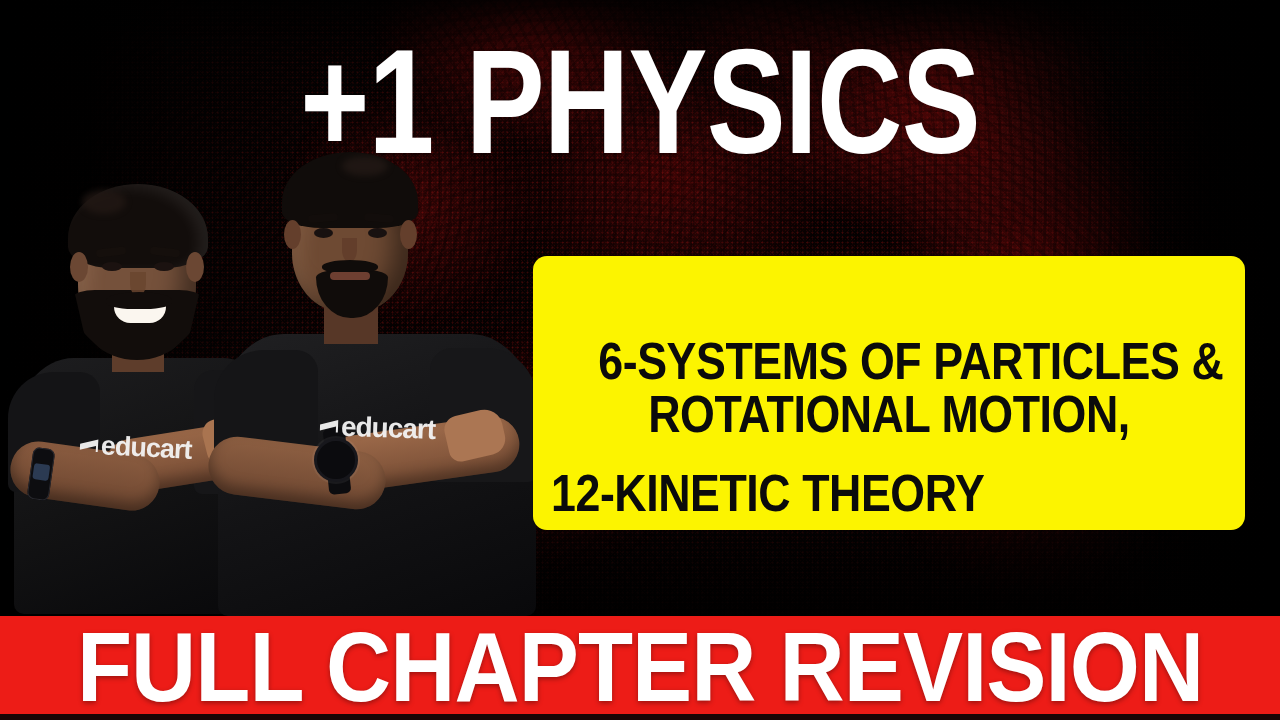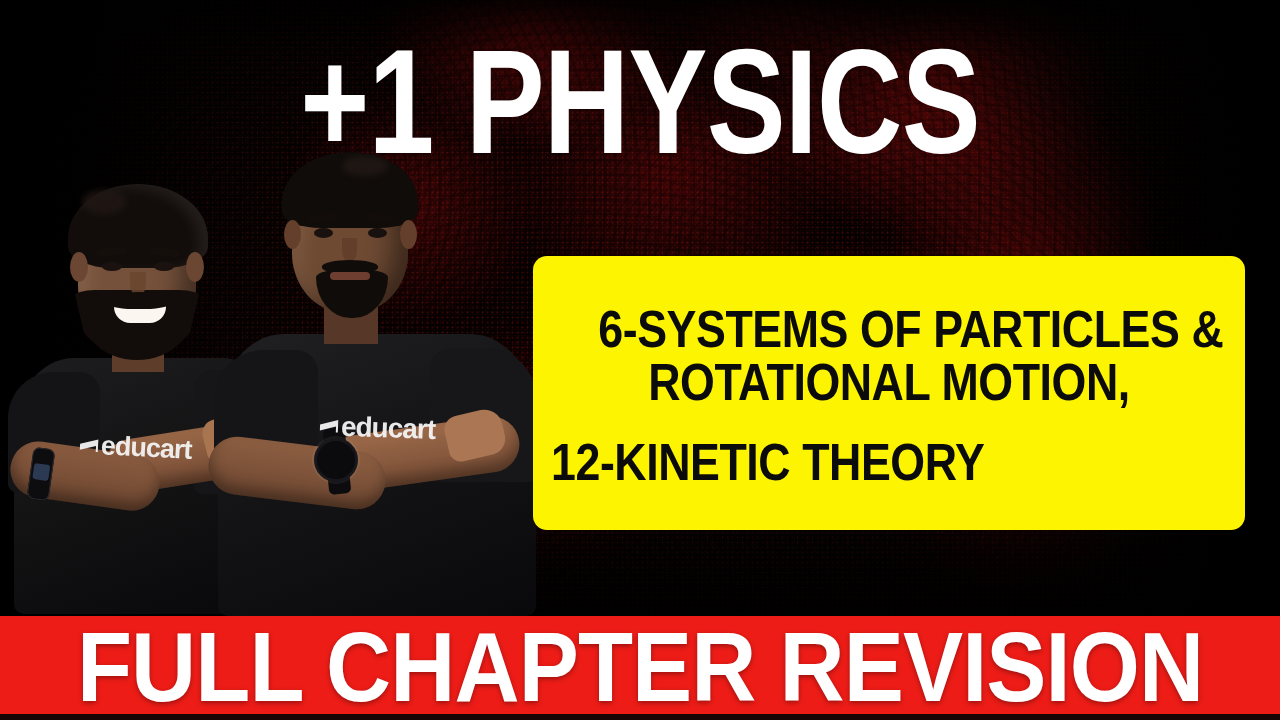--- a/index.html
+++ b/index.html
@@ -247,21 +247,21 @@
   .logo .word { display:inline-block; }
 
   
   .chapter-card {
     position:absolute;
     left:533px; top:256px;
     width:712px; height:274px;
     background:#fcf400;
     border-radius:14px;
     padding:16px 18px 10px 18px;
-    display:flex; flex-direction:column; justify-content:center;
+    display:flex; flex-direction:column; justify-content:flex-end;
     box-shadow:0 0 0 1px rgba(0,0,0,.1);
   }
   .chapter-line {
     color:#0b0b0b;
     font-family:"Liberation Sans Narrow","Liberation Sans", sans-serif;
     font-weight:bold;
     font-size:52px;
     line-height:1.02;
     letter-spacing:-.5px;
     white-space:nowrap;

